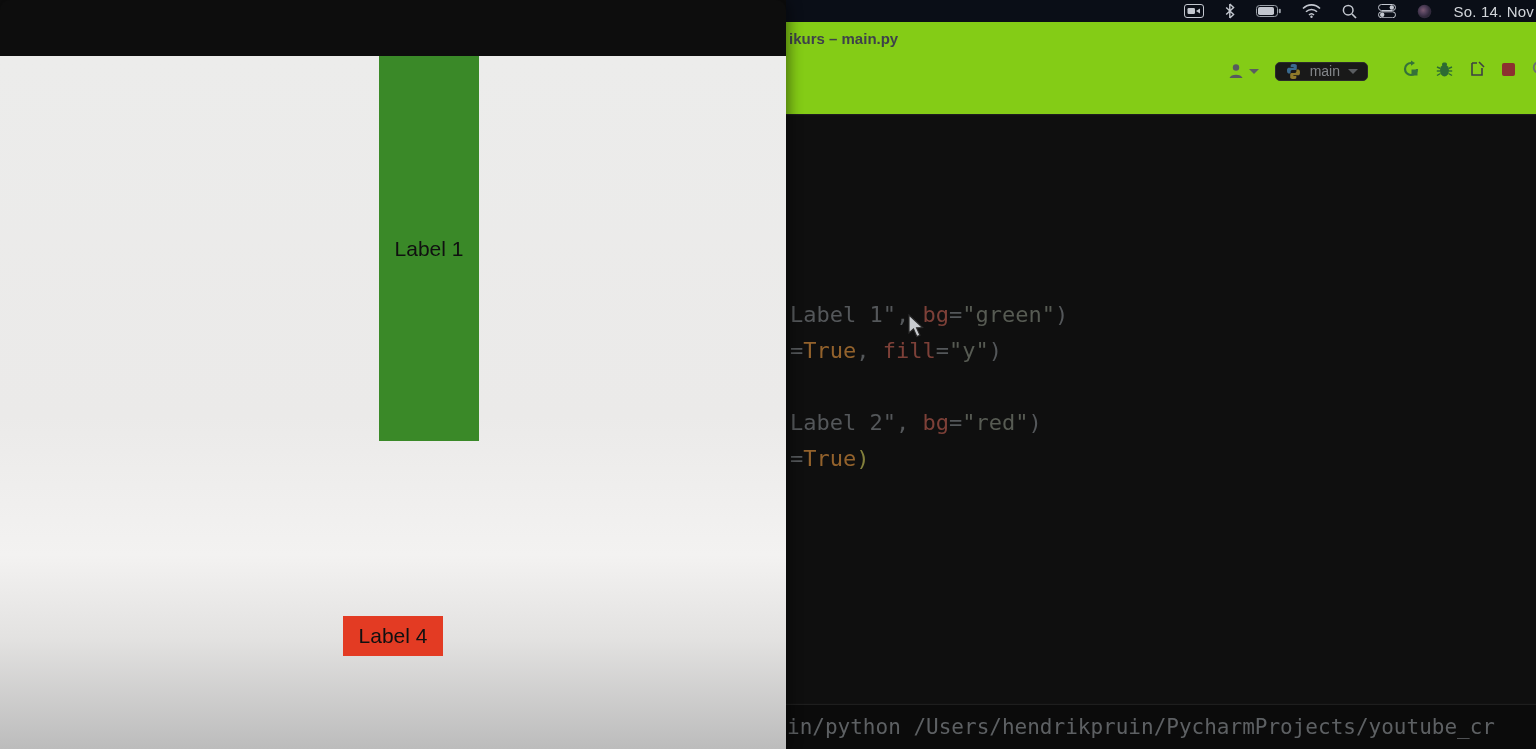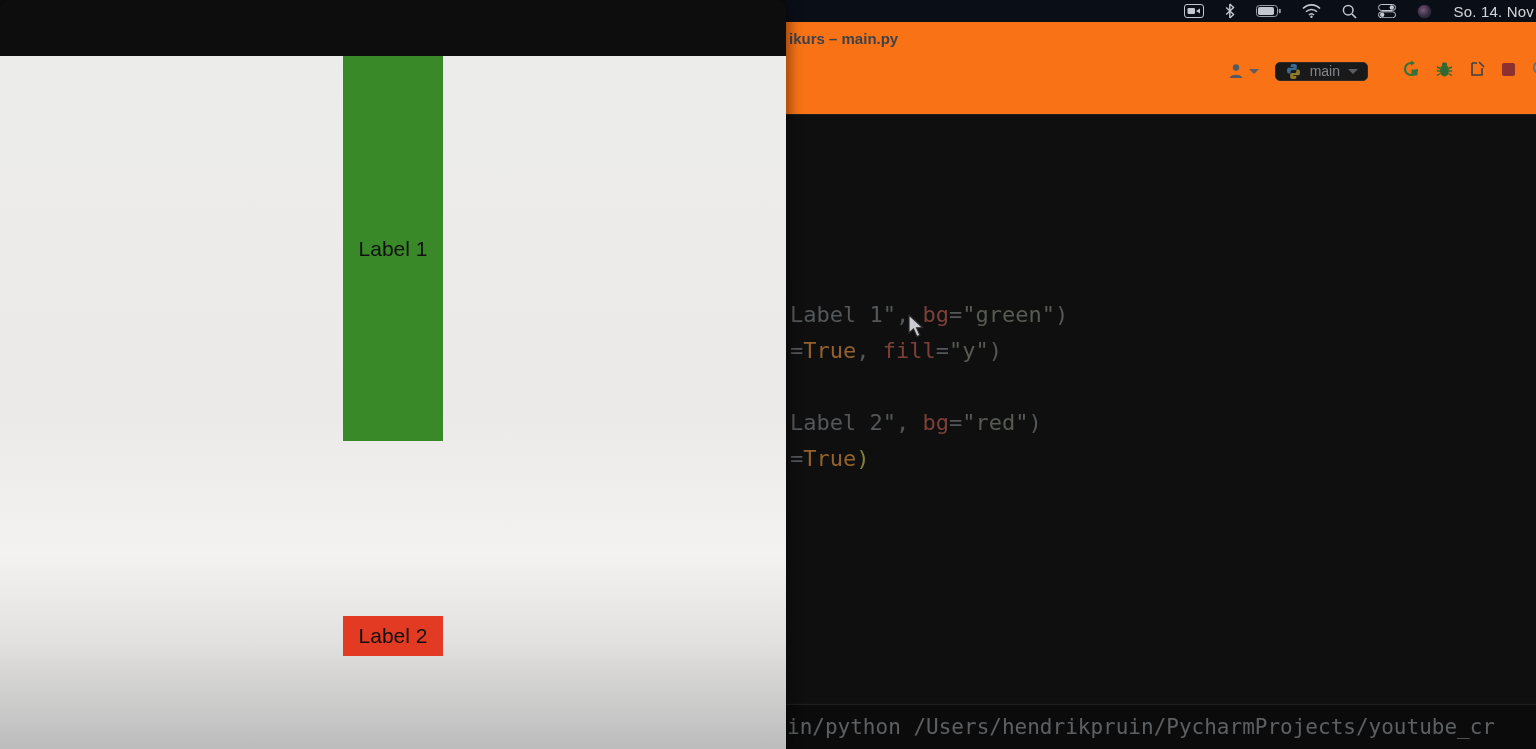--- a/index.html
+++ b/index.html
@@ -7,21 +7,21 @@
               font-family:"Liberation Sans", sans-serif; }
   .stage { position:absolute; left:0; top:0; width:1536px; height:749px; }
 
   
   .right-side { position:absolute; left:786px; top:0; width:750px; height:749px; background:#111111; }
   .menubar { position:absolute; left:0; top:0; width:750px; height:22px; background:#0a0e17;
              display:flex; align-items:center; justify-content:flex-end; gap:21px; padding-right:2px; }
   .menubar svg { display:block; }
   .menubar-date { color:#d3d6db; font-size:15px; white-space:nowrap; letter-spacing:.2px; }
 
-  .pc-chrome { position:absolute; left:0; top:22px; width:750px; height:93px; background:#f97316;
+  .pc-chrome { position:absolute; left:0; top:22px; width:750px; height:93px; background:#84cc16;
                border-bottom:1px solid #1d1d1d; }
   .pc-title { position:absolute; left:3px; top:8px; color:#3e424a; font-size:15px; font-weight:bold;
               white-space:nowrap; }
   .pc-toolbar { position:absolute; right:-14px; top:33px; height:32px; display:flex; align-items:center; gap:16px; }
   .pc-runconfig { display:flex; align-items:center; gap:8px; border:1px solid #2b2b2b; border-radius:5px;
                   padding:0 9px; background:#191919; }
   .pc-runconfig .cfg-name { color:#83868a; font-size:14px; }
   .chev { width:0; height:0; border-left:5px solid transparent; border-right:5px solid transparent;
           border-top:5px solid #5a5d61; }
   .tb-gap { width:2px; }
@@ -194,18 +194,18 @@
 
     <div class="mouse-cursor">
       <svg width="22" height="26" viewBox="0 0 22 26">
           <path d="M1 1 L1 19 L5.5 15 L8.8 22.5 L12 21.2 L8.6 13.8 L14.5 13.5 Z" fill="#c9ccd0" stroke="#2a2a2a" stroke-width="1.2"></path>
         </svg>
     </div>
   </div>
 
   <div class="tk-window">
     <div class="tk-content">
-      <div class="tk-label label1" style="background: rgb(58, 137, 40);">Label 1</div>
-      <div class="tk-label label2" style="background: rgb(227, 59, 35);">Label 2</div>
+      <div class="tk-label label1" style="background: rgb(58, 137, 40); margin-left: 36px;">Label 1</div>
+      <div class="tk-label label2" style="background: rgb(227, 59, 35);">Label 4</div>
     </div>
   </div>
 
 </div>
 
 </body></html>

